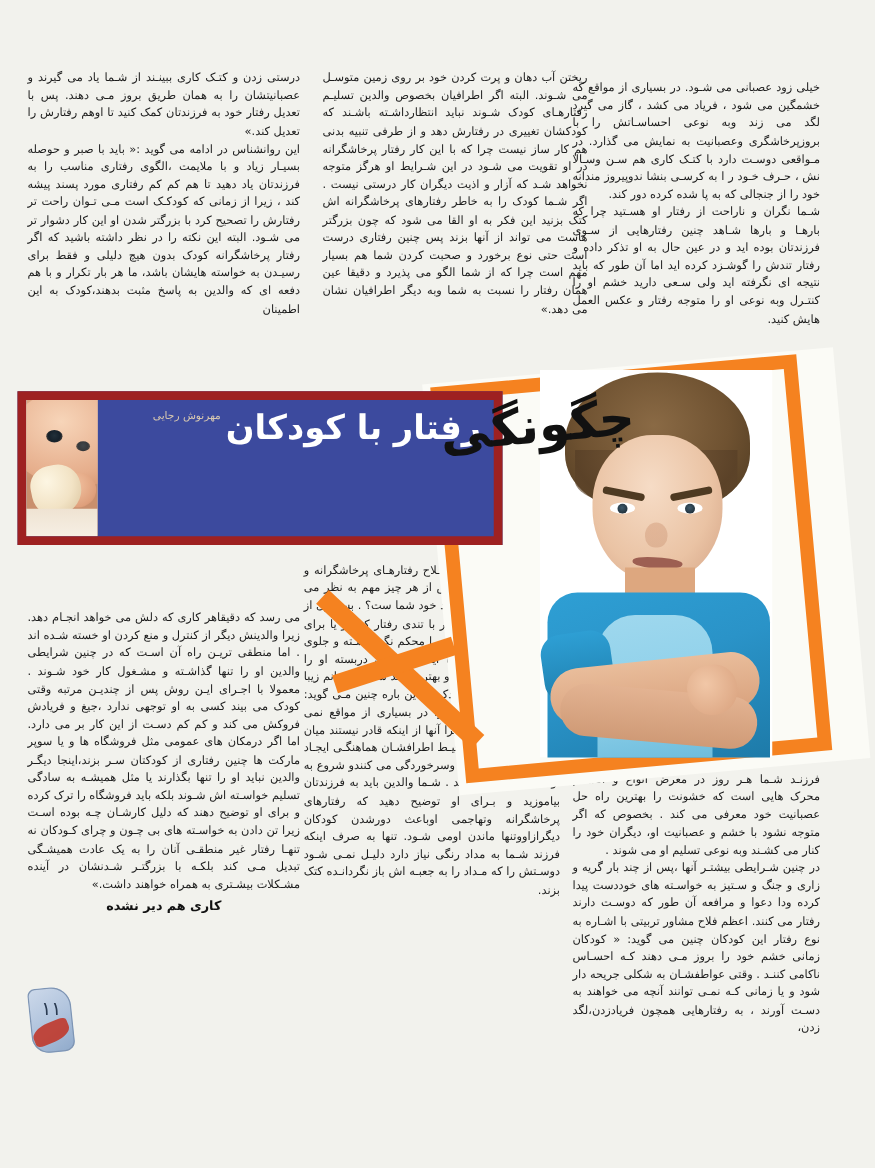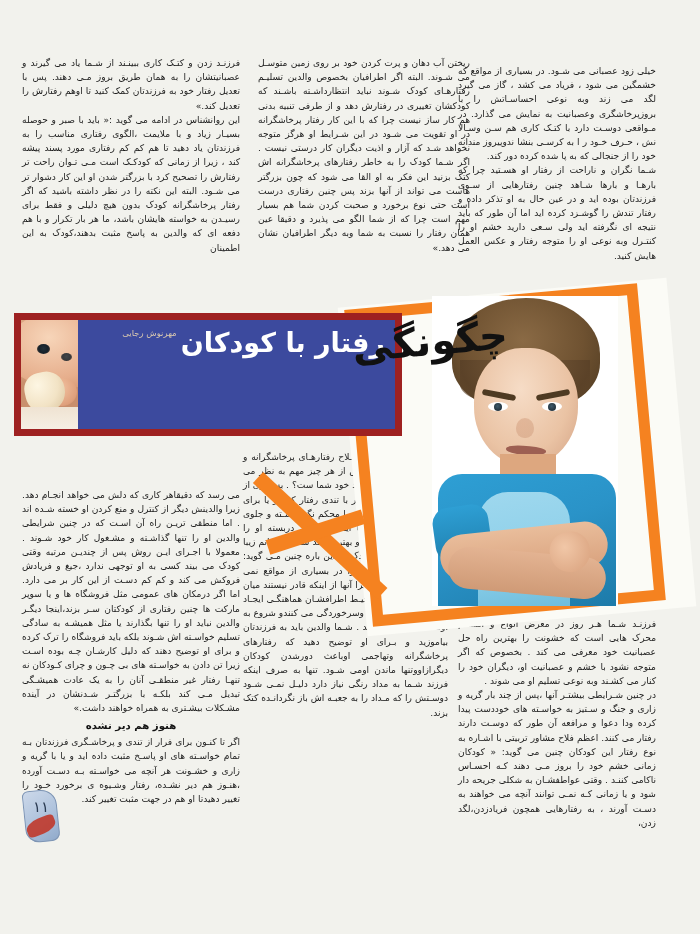--- a/index.html
+++ b/index.html
@@ -343,21 +343,21 @@
   <div class="col" id="col-right-top">
     <p>خیلی زود عصبانی می شـود. در بسیاری از مواقع که خشمگین می شود ، فریاد می کشد ، گاز می گیرد لگد می زند وبه نوعی احساسـاتش را با بروزپرخاشگری وعصبانیت به نمایش می گذارد. در مـواقعی دوسـت دارد با کتـک کاری هم سـن وسـالا نش ، حـرف خـود ر ا به کرسـی بنشا ندوپیروز مندانه خود را از جنجالی که به پا شده کرده دور کند.</p>
     <p>شـما نگران و ناراحت از رفتار او هسـتید چرا که بارهـا و بارها شـاهد چنین رفتارهایی از سـوی فرزندتان بوده اید و در عین حال به او تذکر داده و رفتار تندش را گوشـزد کرده اید اما آن طور که باید نتیجه ای نگرفته اید ولی سـعی دارید خشم او را کنتـرل وبه نوعی او را متوجه رفتار و عکس العمل هایش کنید.</p>
   </div>
 
   <div class="col" id="col-mid-top">
     <p>ریختن آب دهان و پرت کردن خود بر روی زمین متوسـل می شـوند. البته اگر اطرافیان بخصوص والدین تسلیـم رفتارهـای کودک شـوند نباید انتظارداشـته باشـند که کودکشان تغییری در رفتارش دهد و از طرفی تنبیه بدنی هم کار ساز نیست چرا که با این کار رفتار پرخاشگرانه در او تقویت می شـود در این شـرایط او هرگز متوجه نخواهد شـد که آزار و اذیت دیگران کار درستی نیست . اگر شـما کودک را به خاطر رفتارهای پرخاشگرانه اش کتک بزنید این فکر به او القا می شود که چون بزرگتر هاست می تواند از آنها بزند پس چنین رفتاری درست است حتی نوع برخورد و صحبت کردن شما هم بسیار مهم است چرا که از شما الگو می پذیرد و دقیقا عین همان رفتار را نسبت به شما وبه دیگر اطرافیان نشان می دهد.»</p>
   </div>
 
   <div class="col" id="col-left-top">
-    <p>فرزنـد زدن و کتـک کاری ببینـند از شـما یاد می گیرند و عصبانیتشان را به همان طریق بروز مـی دهند. پس با تعدیل رفتار خود به فرزندتان کمک کنید تا اوهم رفتارش را تعدیل کند.»</p>
+    <p>درستی زدن و کتـک کاری ببینـند از شـما یاد می گیرند و عصبانیتشان را به همان طریق بروز مـی دهند. پس با تعدیل رفتار خود به فرزندتان کمک کنید تا اوهم رفتارش را تعدیل کند.»</p>
     <p>این روانشناس در ادامه می گوید :« باید با صبر و حوصله بسیـار زیاد و با ملایمت ،الگوی رفتاری مناسب را به فرزندتان یاد دهید تا هم کم کم رفتاری مورد پسند پیشه کند ، زیرا از زمانی که کودکـک است مـی تـوان راحت تر رفتارش را تصحیح کرد با بزرگتر شدن او این کار دشوار تر می شـود. البته این نکته را در نظر داشته باشید که اگر رفتار پرخاشگرانه کودک بدون هیچ دلیلی و فقط برای رسیـدن به خواسته هایشان باشد، ما هر بار تکرار و با هم دفعه ای که والدین به پاسخ مثبت بدهند،کودک به این اطمینان</p>
   </div>
 
   <div id="photo-card"></div>
   <div id="orange-frame"></div>
 
   <div id="boy-photo">
     <span class="sky"></span>
     <span class="hair"></span>
     <span class="face"></span>
@@ -408,22 +408,21 @@
     <p>فرزنـد شـما هـر روز در معرض انواع و اقسـام محرک هایی است که خشونت را بهترین راه حل عصبانیت خود معرفی می کند . بخصوص که اگر متوجه نشود با خشم و عصبانیت او، دیگران خود را کنار می کشـند وبه نوعی تسلیم او می شوند .</p>
     <p>در چنین شـرایطی بیشتـر آنها ،پس از چند بار گریه و زاری و جنگ و سـتیز به خواسـته های خوددست پیدا کرده ودا دعوا و مرافعه آن طور که دوسـت دارند رفتار می کنند. اعظم فلاح مشاور تربیتی با اشـاره به نوع رفتار این کودکان چنین می گوید: « کودکان زمانی خشم خود را بروز مـی دهند کـه احسـاس ناکامی کننـد . وقتی عواطفشـان به شکلی جریحه دار شود و یا زمانی کـه نمـی توانند آنچه می خواهند به دسـت آورند ، به رفتارهایی همچون فریادزدن،لگد زدن،</p>
   </div>
 
   <div class="col" id="col-mid-bot">
     <p>هیـچ مـی دانیـد بـرای اصـلاح رفتارهـای پرخاشگرانه و تهاجمی کودکان آنچه بیش از هر چیز مهم به نظر می رسـد رفتـار و نوع برخورد خود شما ست؟ . بسـیاری از والدین تصورمی کننـد اگر با تندی رفتار کنند و یا برای مقابله با این حالت کودک را محکم نگه داشـته و جلوی دهان او را بگیرند و یا اینکه در اتاق دربسته او را زندانی کنند حتما رفتار او بهتر خواهد شـد. اما خانم زیبا عنصری ،روانشناس کودک در این باره چنین مـی گوید: « اصولا رفتار کـودکان را در بسیاری از مواقع نمی توان پیش بینی کرد؛ زیرا آنها از اینکه قادر نیستند میان خواسته های خود و محیـط اطرافشـان هماهنگـی ایجـاد کنند احساس نا امیدی وسرخوردگی می کنندو شروع به اوقات تلخی می نمایند . شـما والدین باید به فرزندتان بیاموزید و بـرای او توضیح دهید که رفتارهای پرخاشگرانه وتهاجمی اوباعث دورشدن کودکان دیگرازاووتنها ماندن اومی شـود. تنها به صرف اینکه فرزند شـما به مداد رنگی نیاز دارد دلیـل نمـی شـود دوسـتش را که مـداد را به جعبـه اش باز نگردانـده کتک بزند.</p>
   </div>
 
   <div class="col" id="col-left-bot">
     <p>می رسد که دقیقاهر کاری که دلش می خواهد انجـام دهد. زیرا والدینش دیگر از کنترل و منع کردن او خسته شـده اند . اما منطقی تریـن راه آن اسـت که در چنین شرایطی والدین او را تنها گذاشـته و مشـغول کار خود شـوند . معمولا با اجـرای ایـن روش پس از چندیـن مرتبه وقتی کودک می بیند کسی به او توجهی ندارد ،جیغ و فریادش فروکش می کند و کم کم دسـت از این کار بر می دارد. اما اگر درمکان های عمومی مثل فروشگاه ها و یا سوپر مارکت ها چنین رفتاری از کودکتان سـر بزند،اینجا دیگـر والدین نباید او را تنها بگذارند یا مثل همیشـه به سادگی تسلیم خواسـته اش شـوند بلکه باید فروشگاه را ترک کرده و برای او توضیح دهند که دلیل کارشـان چـه بوده اسـت زیرا تن دادن به خواسـته های بی چـون و چرای کـودکان نه تنهـا رفتار غیر منطقـی آنان را به یک عادت همیشـگی تبدیل مـی کند بلکـه با بزرگتـر شـدنشان در آینده مشـکلات بیشـتری به همراه خواهند داشت.»</p>
-    <div class="subhead">هنوز هم دیر نشده</div>
-    <p>اگر تا کنـون برای فرار از تندی و پرخاشـگری فرزندتان بـه تمام خواسـته های او پاسـخ مثبت داده اید و یا با گریه و زاری و خشـونت هر آنچه می خواسـته بـه دسـت آورده ،هنـوز هم دیر نشـده، رفتار وشـیوه ی برخورد خـود را تغییر دهیدتا او هم در جهت مثبت تغییر کند.</p>
+    <div class="subhead">کاری هم دیر نشده</div>
   </div>
 
   <div id="page-badge">
     <span class="pb-shape"></span>
     <span class="pb-swoosh"></span>
     <span class="pb-num">۱۱</span>
   </div>
 
 </div>
 

